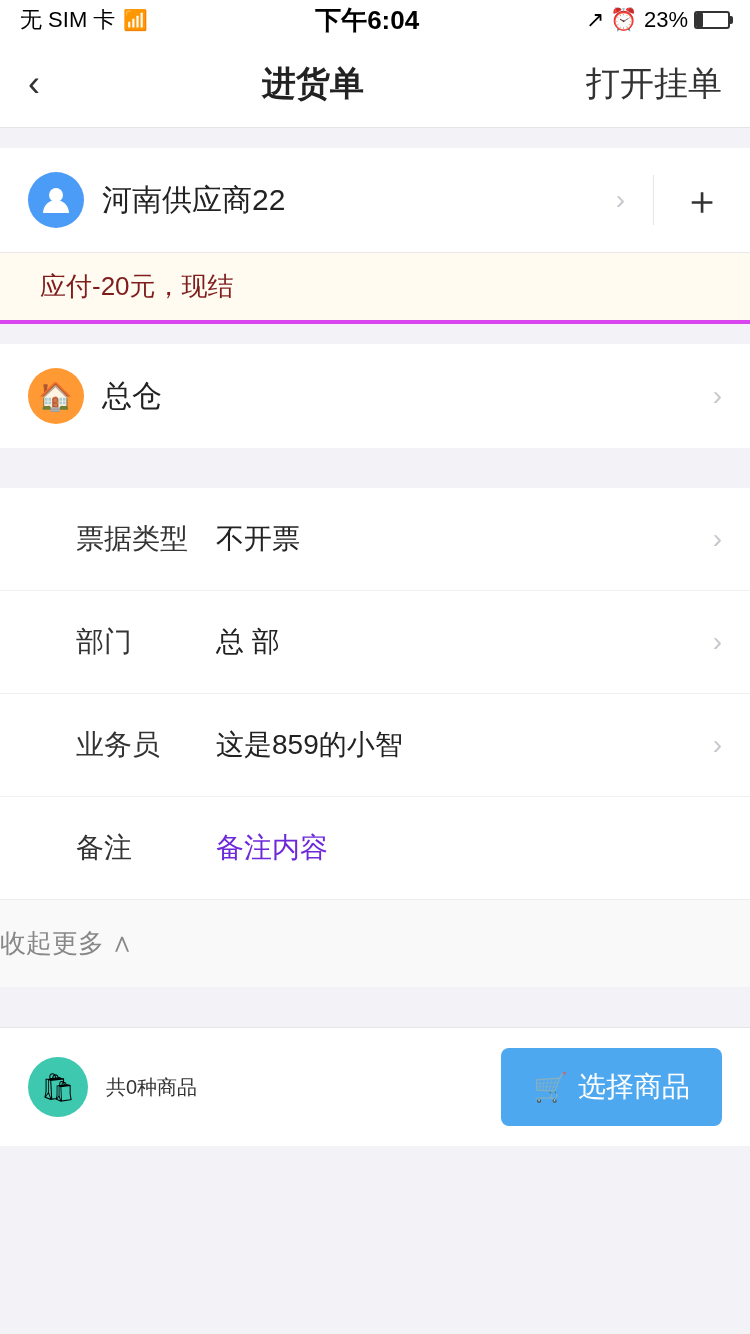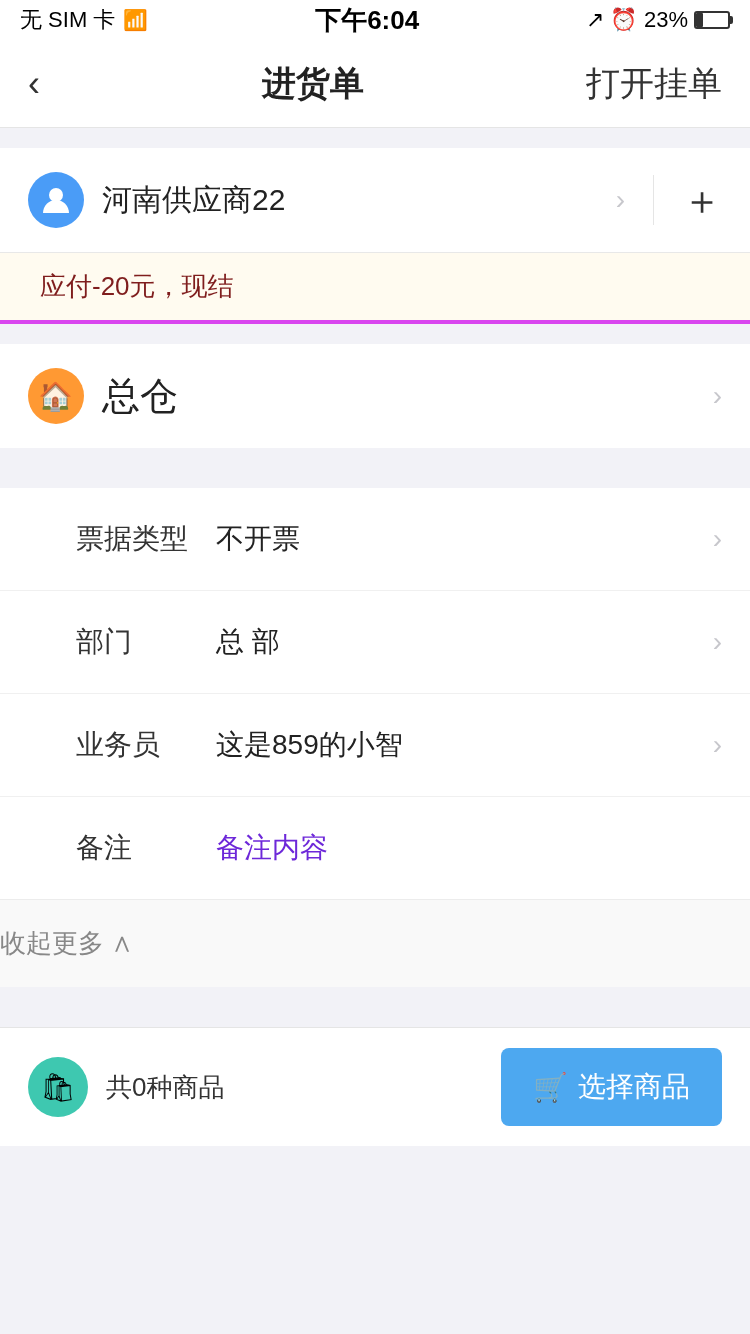--- a/index.html
+++ b/index.html
@@ -164,21 +164,21 @@
       background: #ff9933;
       display: flex;
       align-items: center;
       justify-content: center;
       margin-right: 18px;
       flex-shrink: 0;
       font-size: 28px;
     }
     .warehouse-name {
       flex: 1;
-      font-size: 38px;
+      font-size: 30px;
       color: #222;
       font-weight: 500;
     }
 
     
     .form-section {
       background: #fff;
       margin-top: 20px;
     }
     .form-row {
@@ -238,21 +238,21 @@
       background: #3ec8b0;
       display: flex;
       align-items: center;
       justify-content: center;
       margin-right: 18px;
       flex-shrink: 0;
       font-size: 28px;
     }
     .product-count {
       flex: 1;
-      font-size: 26px;
+      font-size: 20px;
       color: #333;
     }
     .select-btn {
       background: #4da8f0;
       color: #fff;
       border: none;
       border-radius: 8px;
       padding: 20px 32px;
       font-size: 28px;
       cursor: pointer;

